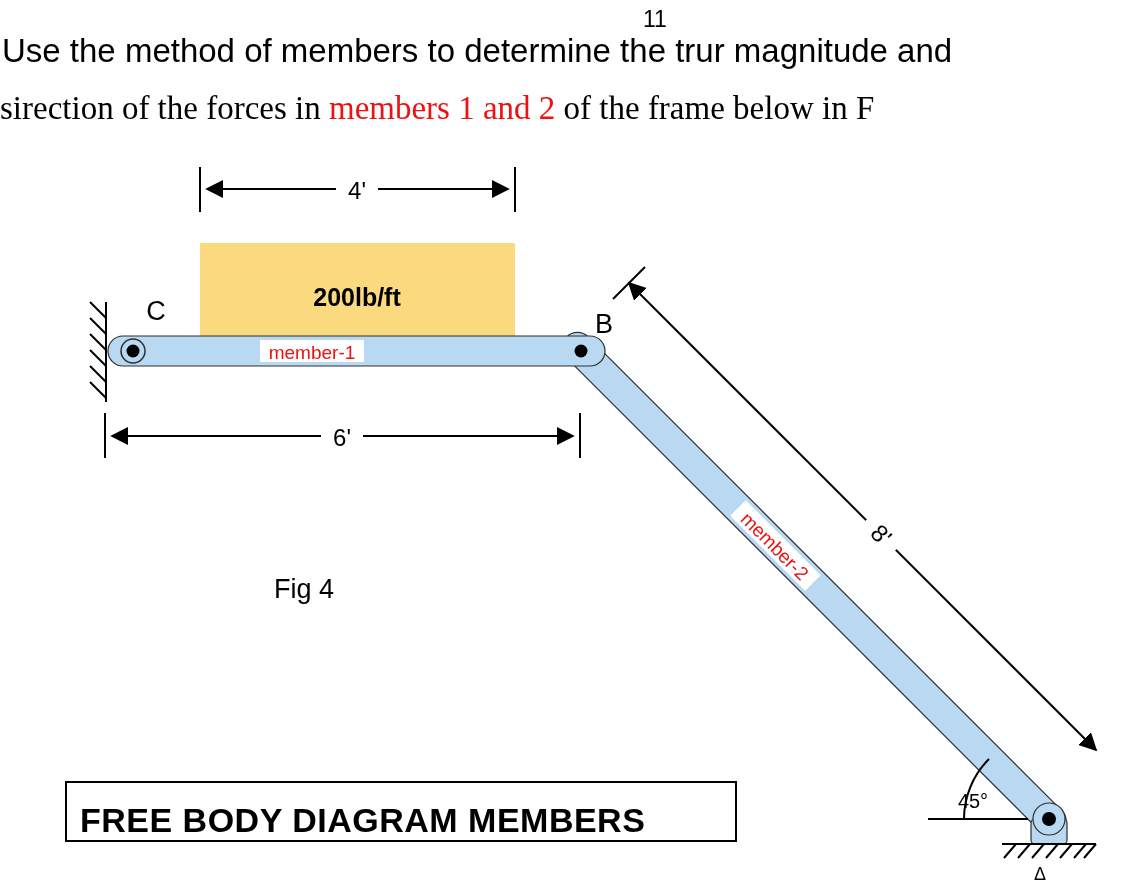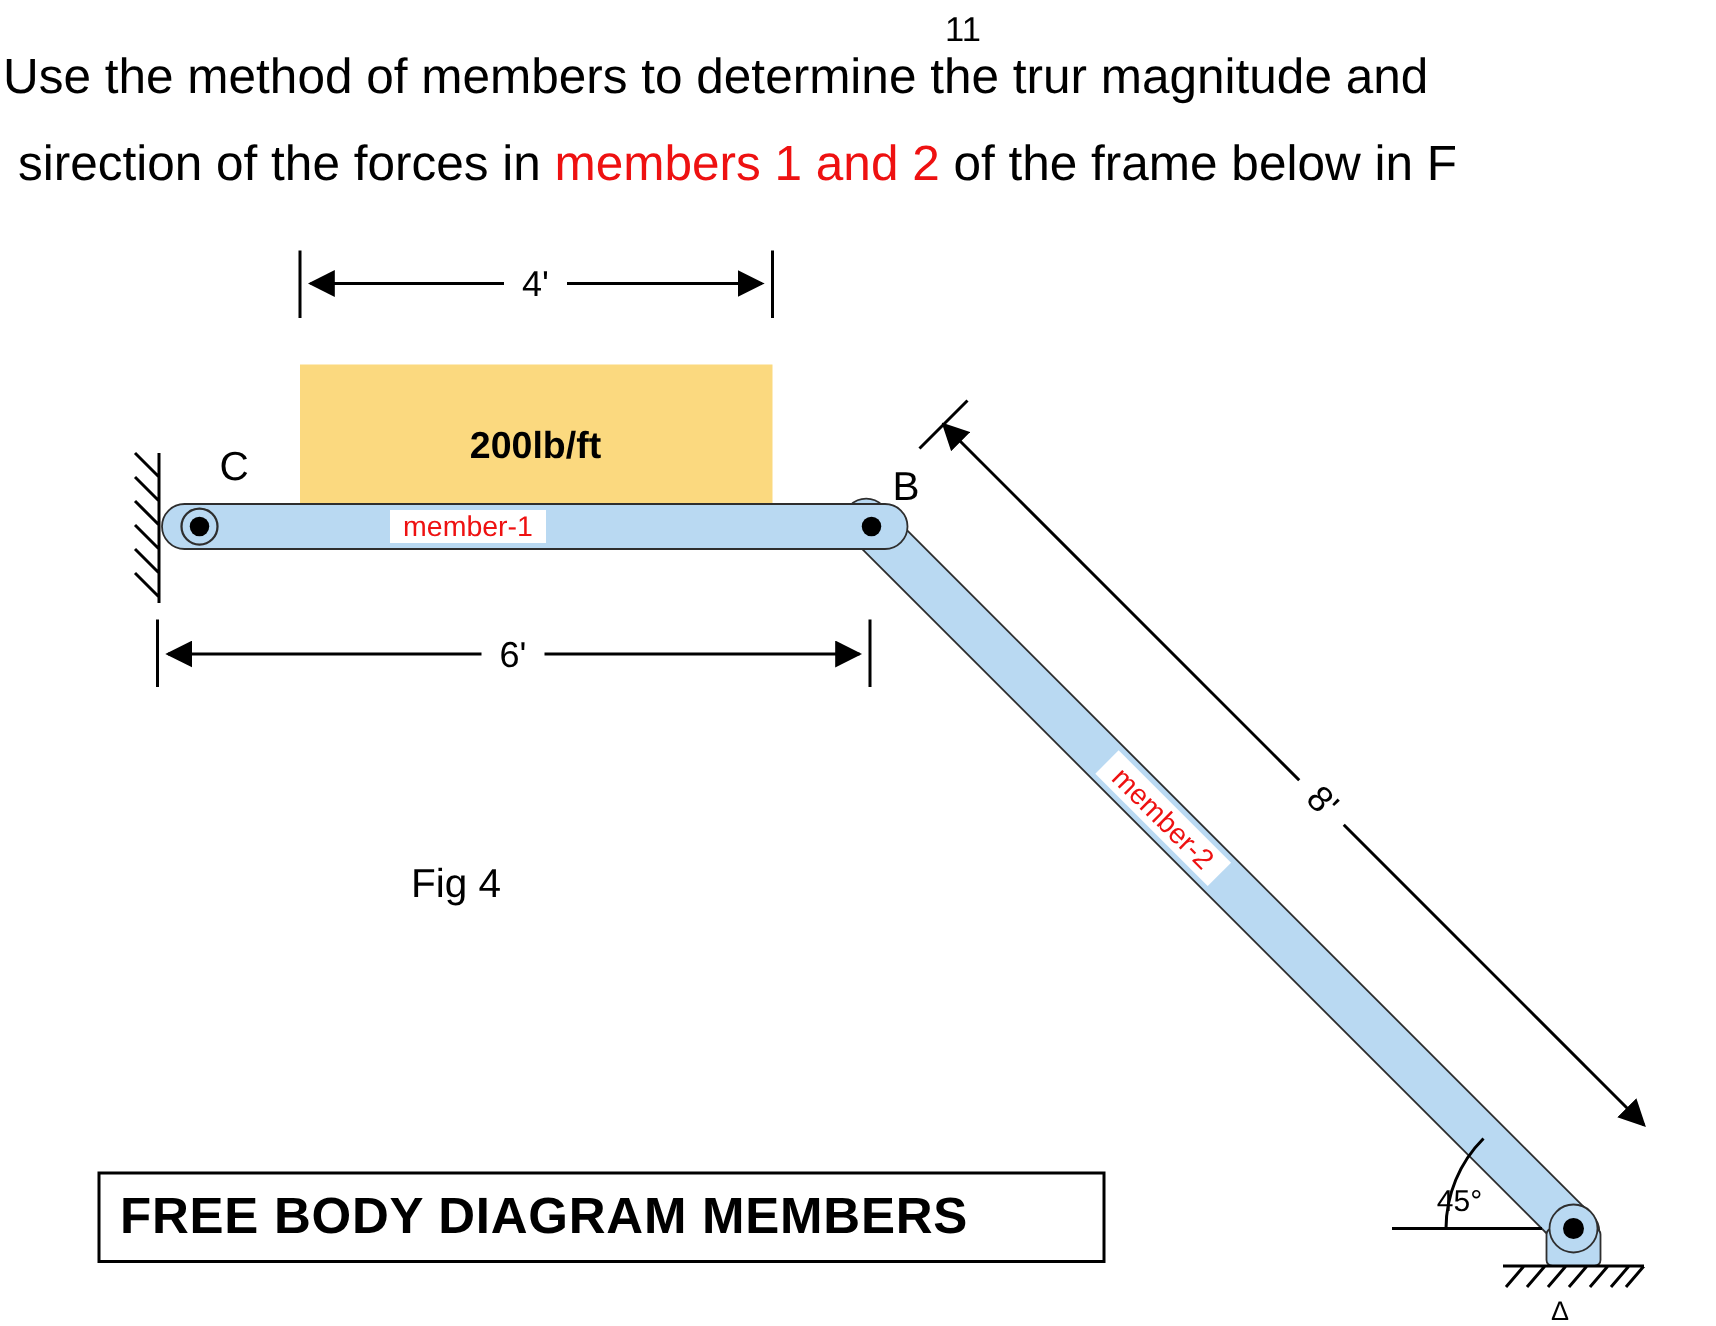--- a/index.html
+++ b/index.html
@@ -8,37 +8,37 @@
     --member-fill: #b9d9f2;
     --load-fill: #fbd97f;
     --accent-red: #ee1111;
   }
   body {
     width: 1144px; height: 884px;
     position: relative; overflow: hidden;
     background: #ffffff; color: #000;
     font-family: "Liberation Sans", sans-serif;
   }
-  .page-number { position: absolute; left: 630px; top: 6px; font-size: 23px; }
+  .page-number { position: absolute; left: 643px; top: 6px; font-size: 23px; }
   .q-line { position: absolute; white-space: nowrap; font-size: 33px; }
   .q1 { left: 2px; top: 32px; }
-  .q2 { left: 12px; top: 90px; }
+  .q2 { left: 0px; top: 90px; font-family: Liberation Serif, serif; }
   .red-text { color: var(--accent-red); }
   .diagram { position: absolute; left: 0; top: 0; width: 1144px; height: 884px; }
   .ln { stroke: #000; stroke-width: 2; fill: none; }
   .member-fill { fill: var(--member-fill); stroke: #2e2e2e; stroke-width: 1.2; }
   .load-rect { fill: var(--load-fill); }
   .pin-ring { fill: none; stroke: #2e2e2e; stroke-width: 1.5; }
   .t { fill: #000; }
   .bold { font-weight: bold; }
   .red-label { fill: var(--accent-red); }
   svg text { font-family: "Liberation Sans", sans-serif; }
   .fbd-box {
     position: absolute; left: 65px; top: 781px; width: 672px; height: 61px;
-    border: 2px solid #000; display: flex; align-items: center;
+    border: 2px solid #000; display: flex; align-items: flex-end;
     padding-left: 13px; font-size: 34px; font-weight: bold; letter-spacing: 0.5px;
     background: #fff;
   }
 </style>
 </head>
 <body>
 
 <div>
 
   <div class="page-number">11</div>

